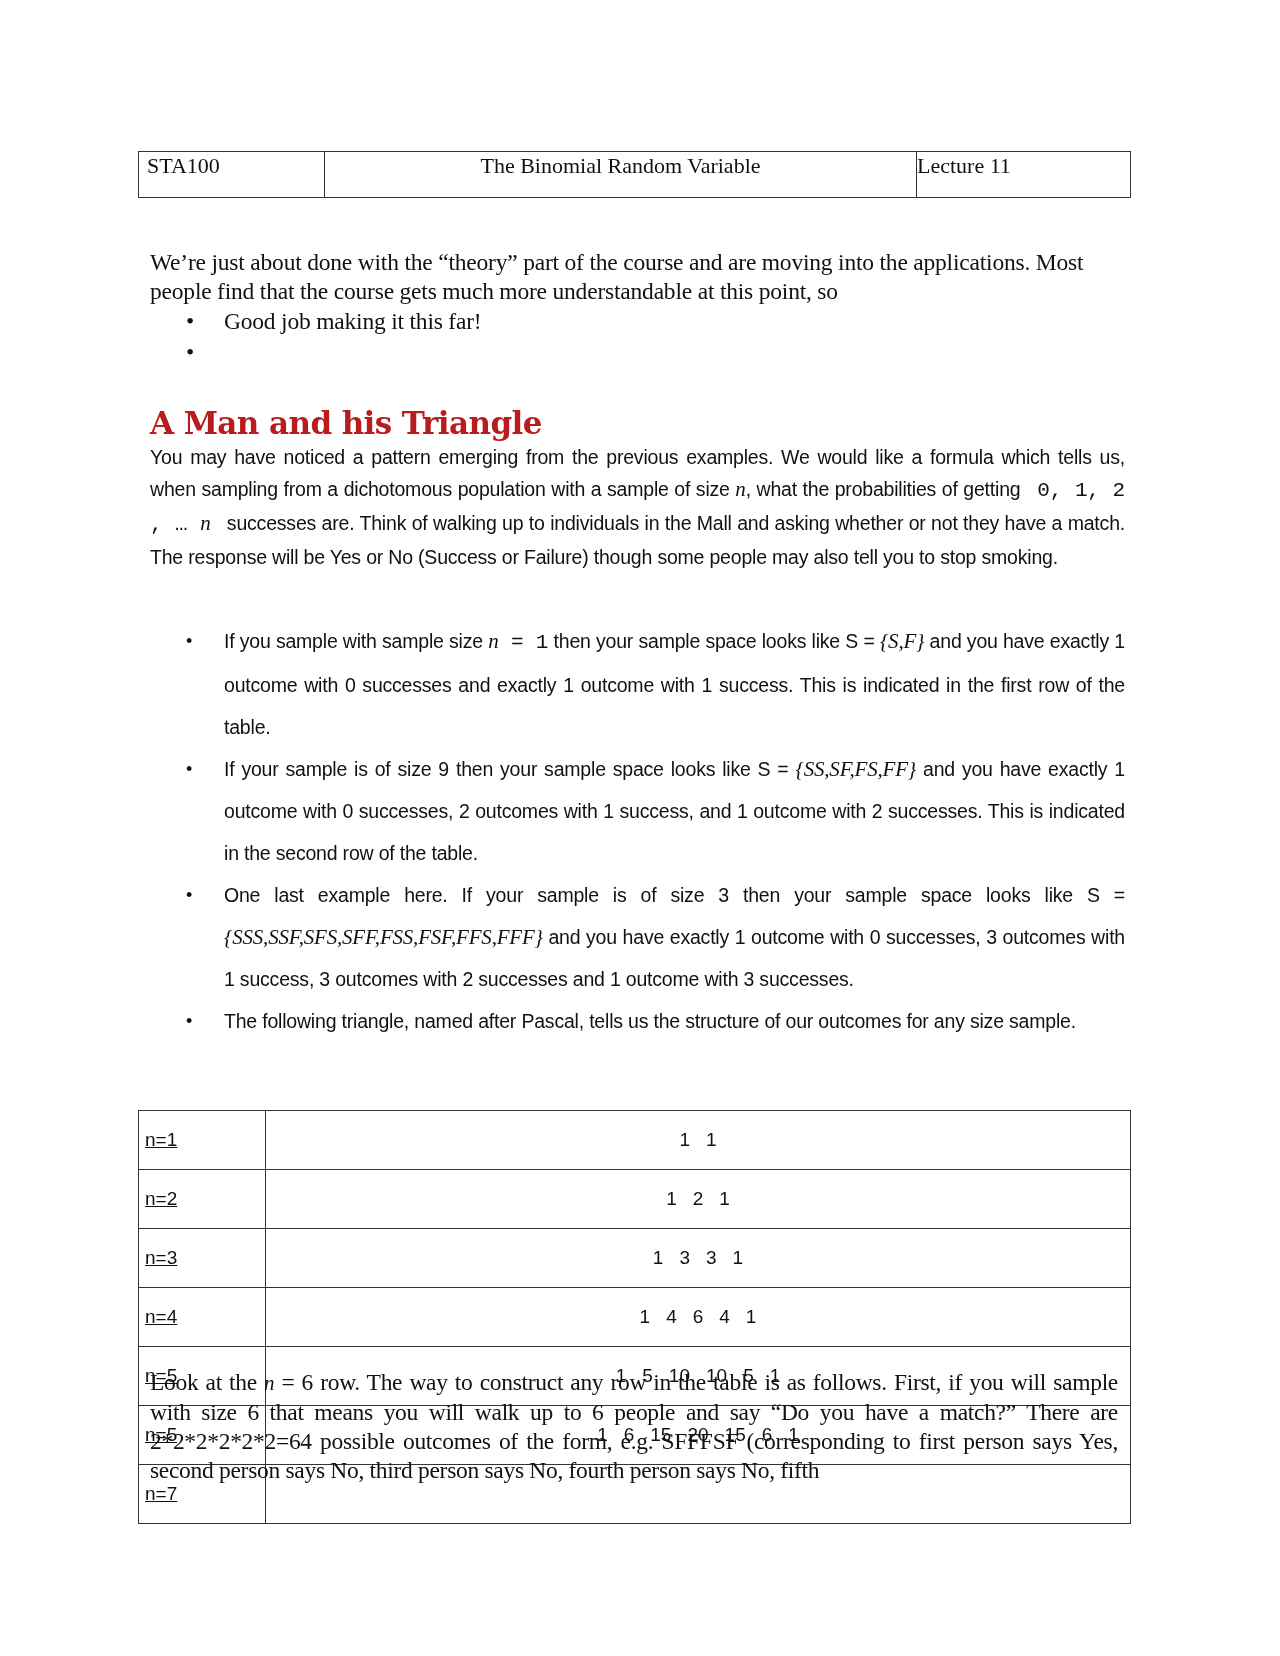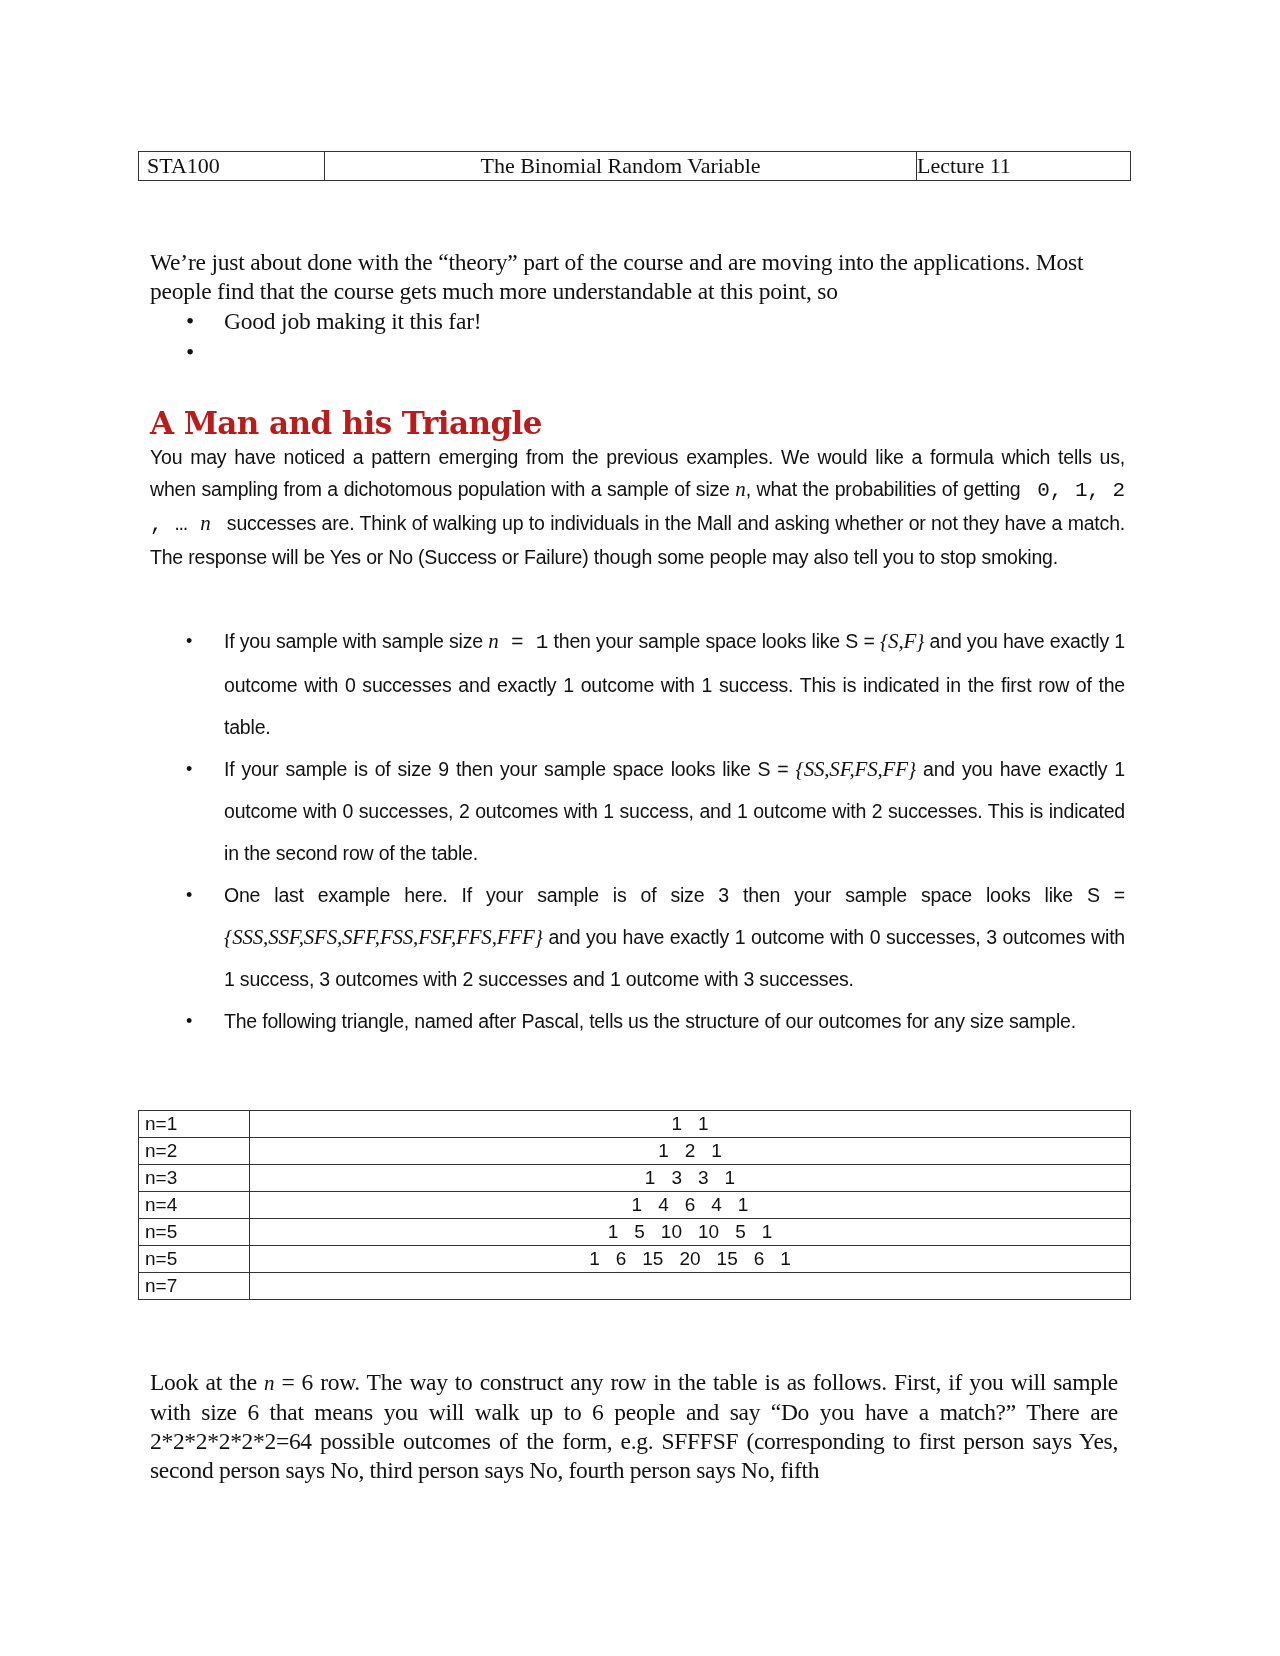--- a/index.html
+++ b/index.html
@@ -1,19 +1,19 @@
 <!DOCTYPE html>
 <html><head>
 <meta charset="utf-8">
 <style>
   html, body { margin: 0; padding: 0; background: #ffffff; }
   body { width: 1280px; height: 1656px; position: relative; overflow: hidden; color: #111; }
 
   
-  .hdr { position: absolute; left: 138px; top: 151px; width: 993px; height: 30px;
+  .hdr { position: absolute; left: 138px; top: 151px; width: 993px; height: 47px;
          border: 1.5px solid #333; display: flex; box-sizing: border-box; }
   .hdr div { font-family: "Liberation Serif", serif; font-size: 22px; line-height: 27px; box-sizing: border-box; }
   .hdr .c1 { width: 186px; padding-left: 8px; border-right: 1.5px solid #333; }
   .hdr .c2 { width: 592px; text-align: center; border-right: 1.5px solid #333; }
   .hdr .c3 { flex: 1; text-align: left; padding-right: 10px; }
 
   .intro { position: absolute; left: 150px; top: 236px; width: 975px;
            font-family: "Liberation Serif", serif; font-size: 23.5px; line-height: 29px; letter-spacing: -0.2px; margin-top: 12px; }
   .intro p { margin: 0; }
   .intro ul { margin: 0; padding: 0; list-style: none; }
@@ -30,21 +30,21 @@
   .m { font-family: "Liberation Serif", serif; font-style: italic; font-size: 21px; }
   .mr { font-family: Liberation Mono, monospace; font-size: 21px; }
 
   .blist { position: absolute; left: 150px; top: 620px; width: 975px; margin: 0; padding: 0; list-style: none;
            font-family: "Liberation Sans", sans-serif; font-size: 19.5px; letter-spacing: -0.2px; }
   .blist li { position: relative; padding-left: 74px; line-height: 42px; margin-bottom: 0; text-align: justify; }
   .blist li .b { position: absolute; left: 36px; top: 0; font-size: 18px; }
 
   .ptable { position: absolute; left: 138px; top: 1110px; width: 993px; border-collapse: collapse;
             font-family: "Liberation Sans", sans-serif; font-size: 19px; }
-  .ptable td { border: 1.5px solid #333; height: 26px; padding: 0; line-height: 26px; }
+  .ptable td { border: 1.5px solid #333; height: 26px; padding: 16px; line-height: 26px; text-decoration: underline; }
   .ptable td.lbl { width: 104px; padding-left: 6px; }
   .ptable td.val { text-align: center; word-spacing: 0; }
   .ptable td.val span { display: inline-block; padding: 0 8px; }
 
   .final { position: absolute; left: 150px; top: 1368px; width: 968px;
            font-family: "Liberation Serif", serif; font-size: 23.5px; line-height: 29px; margin: 0;
            text-align: justify; letter-spacing: -0.3px; }
 </style>
 </head>
 <body>

